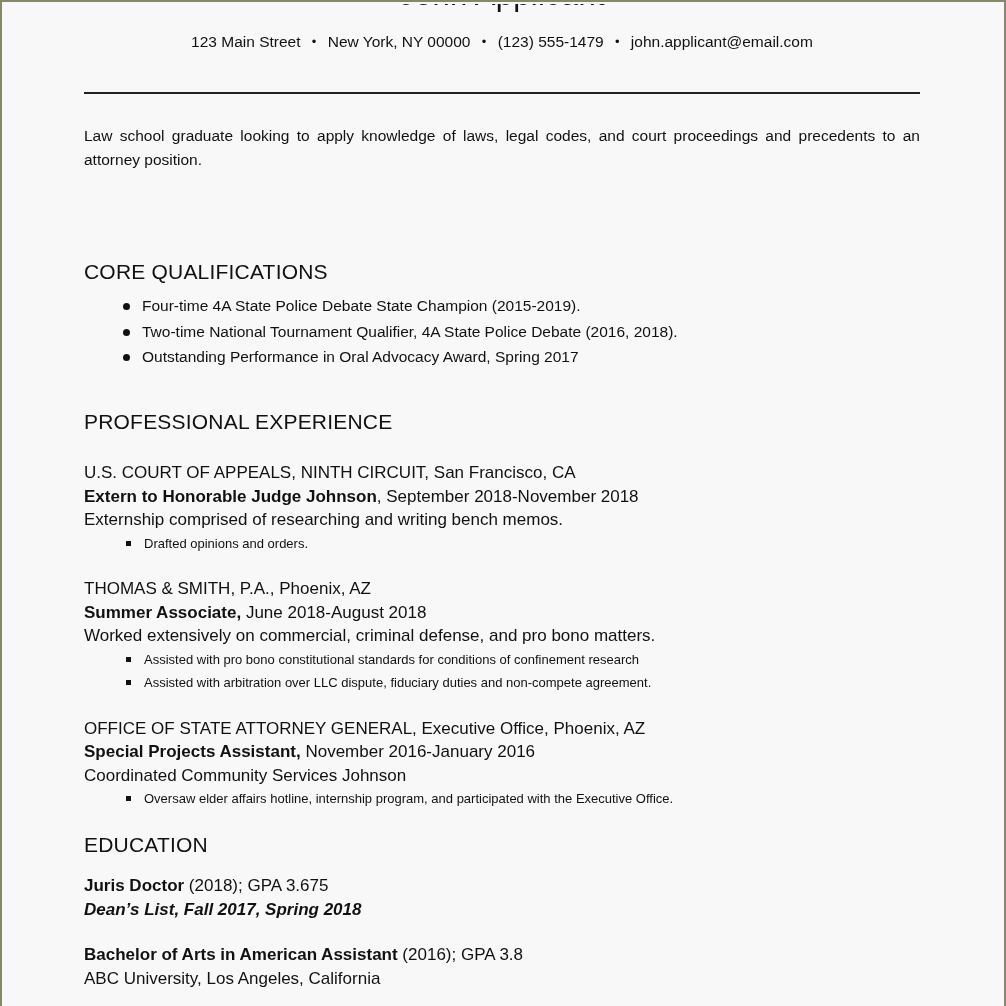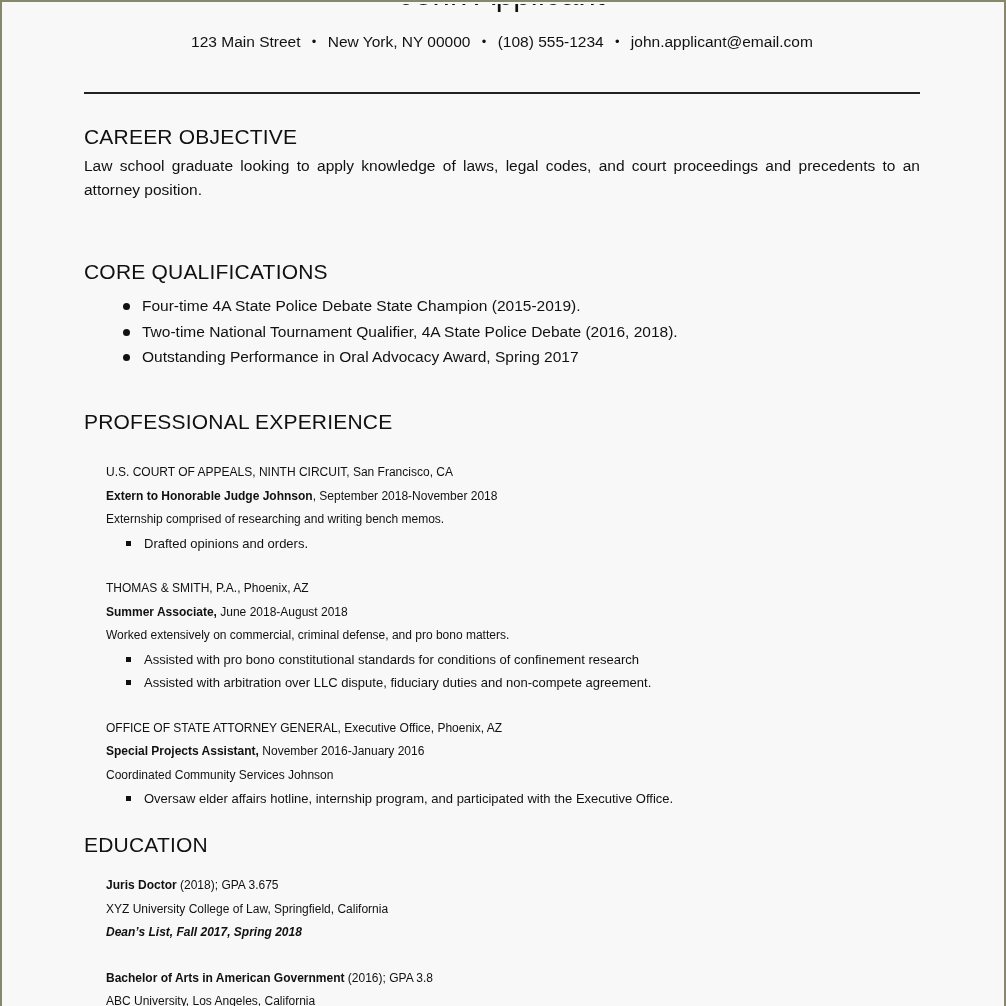--- a/index.html
+++ b/index.html
@@ -148,48 +148,47 @@
     content: "";
     position: absolute;
     left: 42px;
     top: 9px;
     width: 5px;
     height: 5px;
     background: #111111;
   }
 
   .job { margin: 0; }
-  .job-line { font-size: 12px; line-height: 23.5px; margin-left: 22px; }
+  .job-line { font-size: 17px; line-height: 23.5px; }
   .bold { font-weight: bold; }
   .bold-italic { font-weight: bold; font-style: italic; }
   .spacer-block { height: 22px; }
 </style>
 </head>
 <body>
 
 <div id="page-frame">
   <div id="page-inner">
     <div id="content">
 
       <div class="name">John Applicant</div>
 
       <div class="contact">
         <span>123 Main Street</span>
         <span class="sep">•</span>
         <span>New York, NY 00000</span>
         <span class="sep">•</span>
-        <span>(108) 555-1234</span>
+        <span>(123) 555-1479</span>
         <span class="sep">•</span>
         <span>john.applicant@email.com</span>
       </div>
 
       <div class="rule"></div>
 
       <div class="section" style="top:120px;">
-        <div class="sec-heading">CAREER OBJECTIVE</div>
         <p class="body-text justified">Law school graduate looking to apply knowledge of laws, legal codes, and court proceedings and precedents to an attorney position.</p>
       </div>
 
       <div class="section" style="top:255px;">
         <div class="sec-heading">CORE QUALIFICATIONS</div>
         <ul class="round-list">
           <li>Four-time 4A State Police Debate State Champion (2015-2019).</li>
           <li>Two-time National Tournament Qualifier, 4A State Police Debate (2016, 2018).</li>
           <li>Outstanding Performance in Oral Advocacy Award, Spring 2017</li>
         </ul>
@@ -241,29 +240,28 @@
 
       <div class="section" style="top:828px;">
         <div class="sec-heading">EDUCATION</div>
 
         <div class="spacer-block" style="height:12px;"></div>
 
         <div class="job">
           <div class="job-line">
             <span class="bold">Juris Doctor</span><span> (2018); GPA 3.675</span>
           </div>
-          <div class="job-line">XYZ University College of Law, Springfield, California</div>
           <div class="job-line bold-italic">Dean’s List, Fall 2017, Spring 2018</div>
         </div>
 
         <div class="spacer-block"></div>
 
         <div class="job">
           <div class="job-line">
-            <span class="bold">Bachelor of Arts in American Government</span><span> (2016); GPA 3.8</span>
+            <span class="bold">Bachelor of Arts in American Assistant</span><span> (2016); GPA 3.8</span>
           </div>
           <div class="job-line">ABC University, Los Angeles, California</div>
         </div>
       </div>
 
     </div>
   </div>
 </div>
 
 </body></html>

